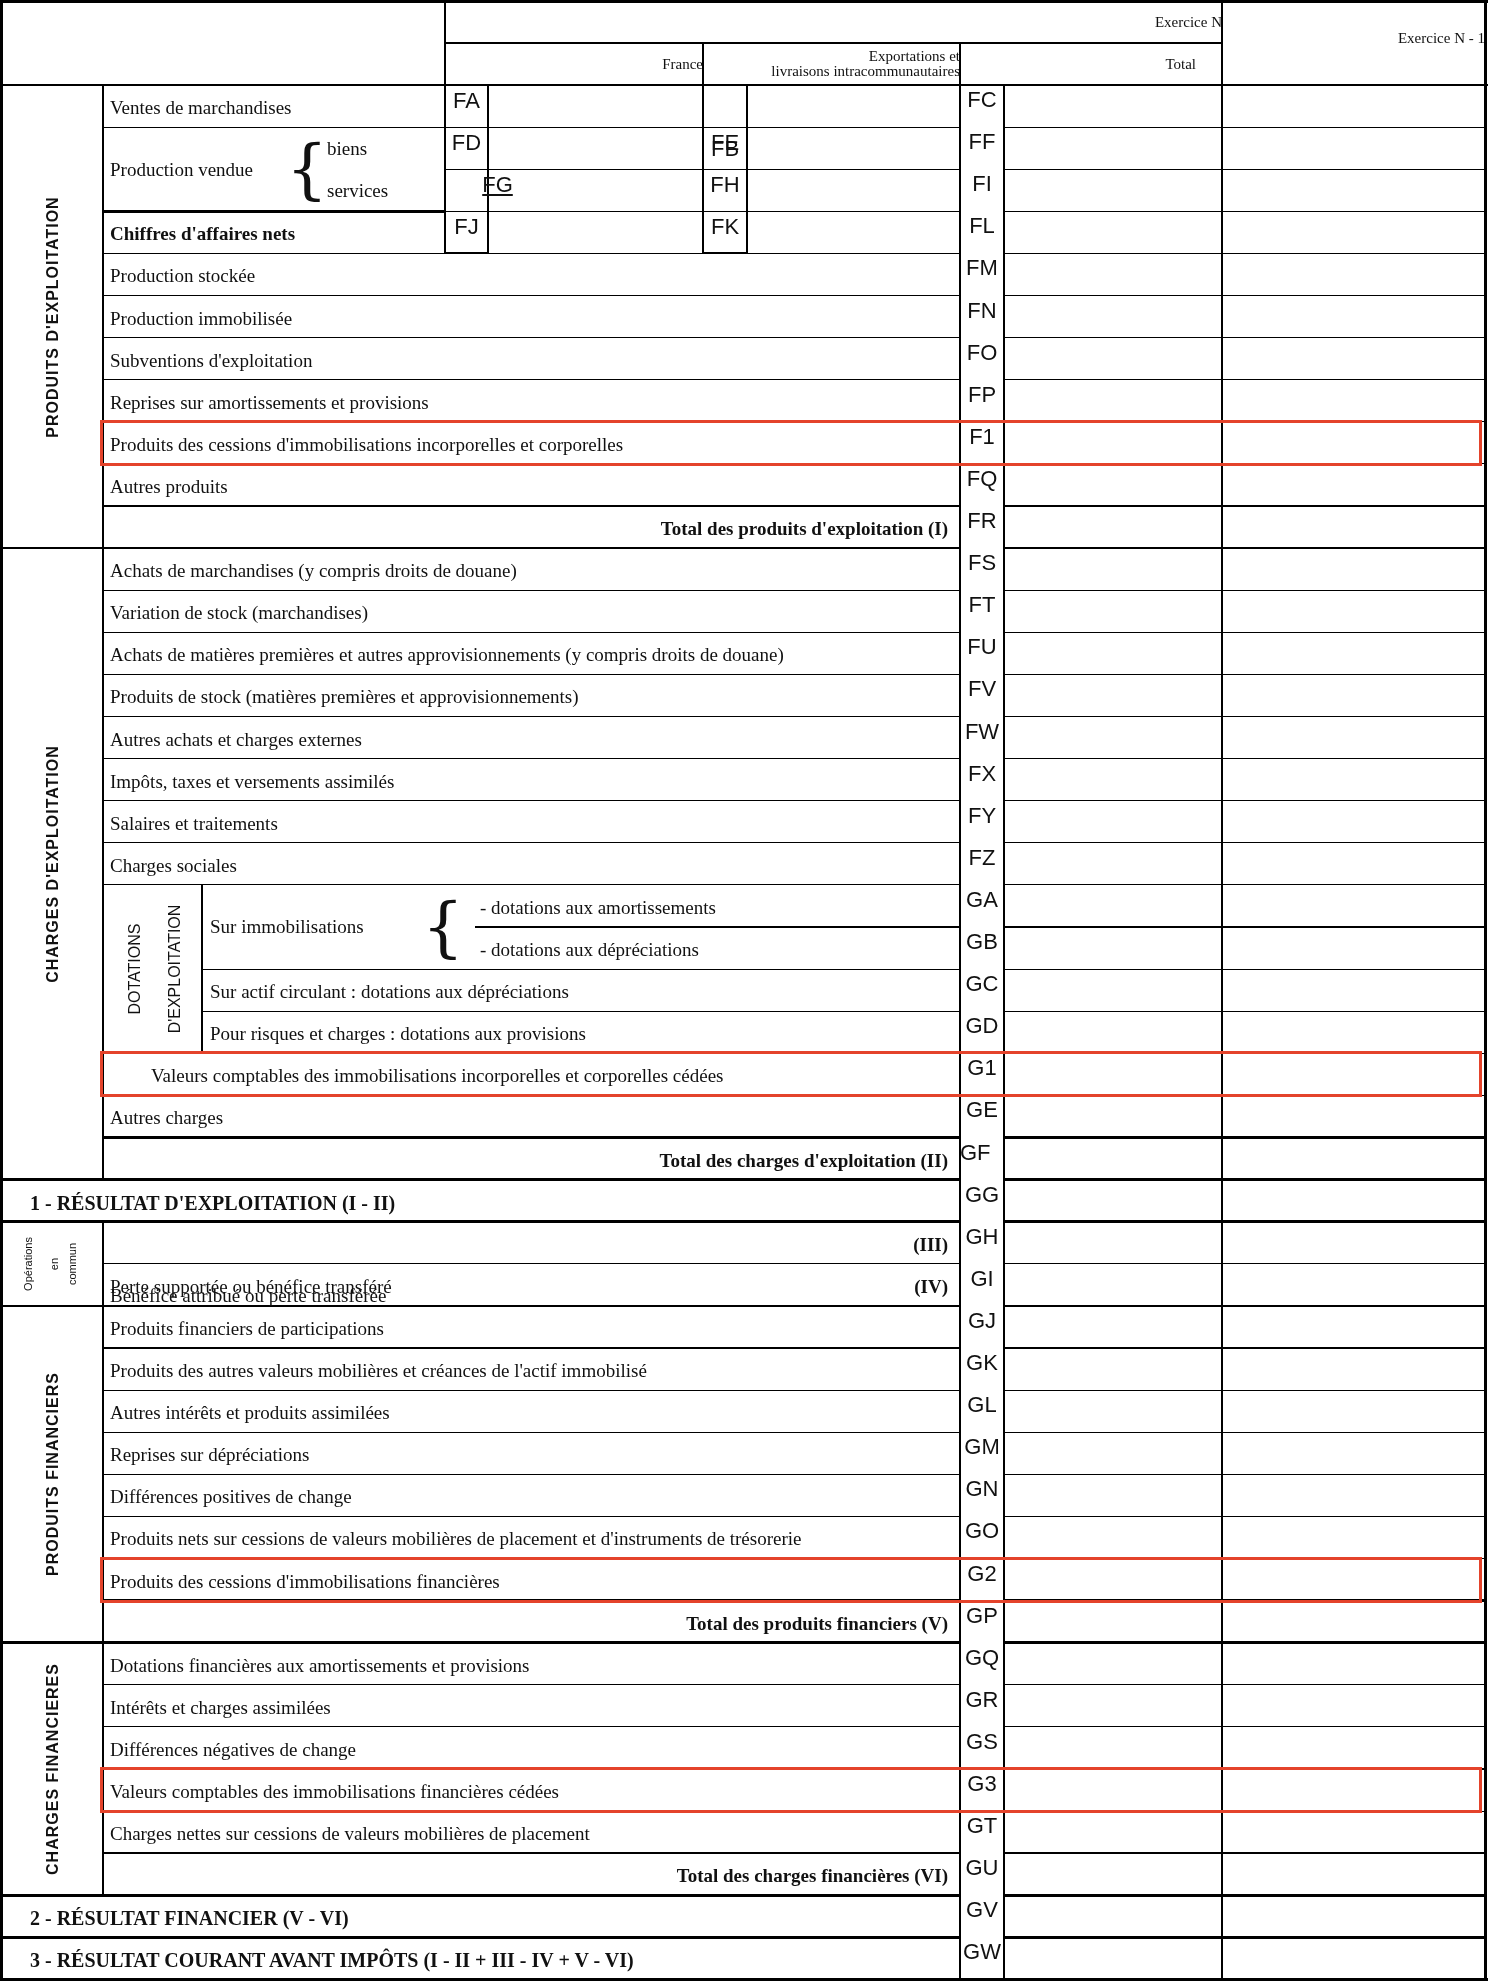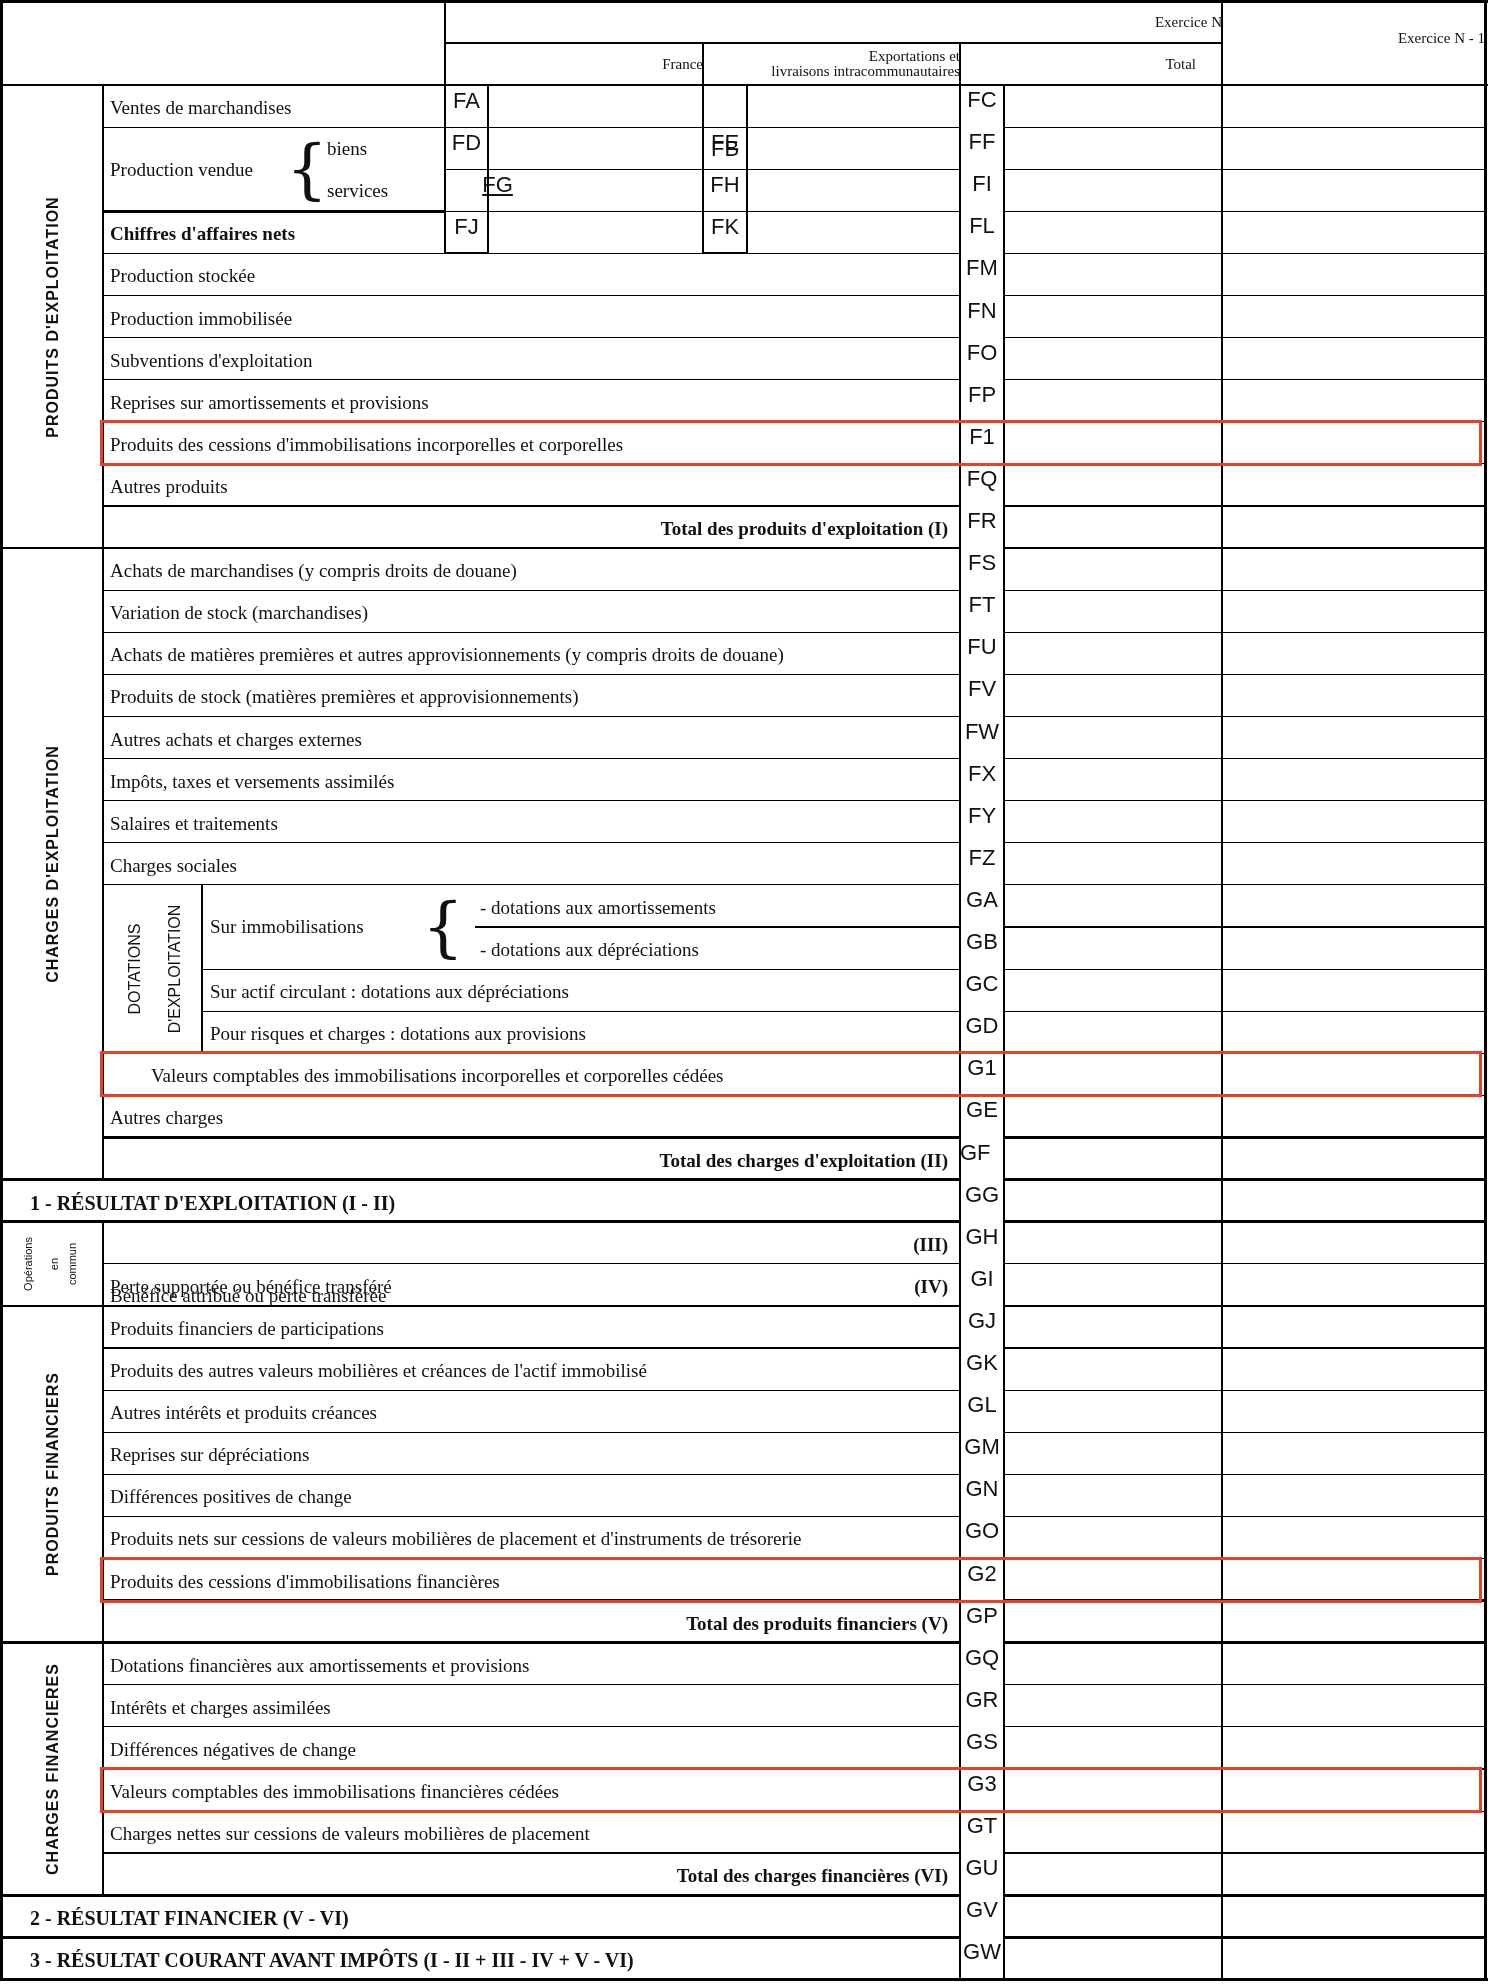--- a/index.html
+++ b/index.html
@@ -295,21 +295,21 @@
     <div class="cell" style="left: 1006px; top: 1306.9px; width: 215px; height: 40.1px;"></div>
     <div class="cell" style="left: 1223px; top: 1306.9px; width: 260px; height: 40.1px;"></div>
     <div class="txt" style="left: 110px; top: 1307.9px;">Produits financiers de participations</div>
     <div class="code" style="left: 960px; top: 1350px; width: 44px;">GK</div>
     <div class="cell" style="left: 1006px; top: 1349px; width: 215px; height: 40.1px;"></div>
     <div class="cell" style="left: 1223px; top: 1349px; width: 260px; height: 40.1px;"></div>
     <div class="txt" style="left: 110px; top: 1350px;">Produits des autres valeurs mobilières et créances de l'actif immobilisé</div>
     <div class="code" style="left: 960px; top: 1392.1px; width: 44px;">GL</div>
     <div class="cell" style="left: 1006px; top: 1391.1px; width: 215px; height: 40.1px;"></div>
     <div class="cell" style="left: 1223px; top: 1391.1px; width: 260px; height: 40.1px;"></div>
-    <div class="txt" style="left: 110px; top: 1392.1px;">Autres intérêts et produits créances</div>
+    <div class="txt" style="left: 110px; top: 1392.1px;">Autres intérêts et produits assimilées</div>
     <div class="code" style="left: 960px; top: 1434.2px; width: 44px;">GM</div>
     <div class="cell" style="left: 1006px; top: 1433.2px; width: 215px; height: 40.1px;"></div>
     <div class="cell" style="left: 1223px; top: 1433.2px; width: 260px; height: 40.1px;"></div>
     <div class="txt" style="left: 110px; top: 1434.2px;">Reprises sur dépréciations</div>
     <div class="code" style="left: 960px; top: 1476.3px; width: 44px;">GN</div>
     <div class="cell" style="left: 1006px; top: 1475.3px; width: 215px; height: 40.1px;"></div>
     <div class="cell" style="left: 1223px; top: 1475.3px; width: 260px; height: 40.1px;"></div>
     <div class="txt" style="left: 110px; top: 1476.3px;">Différences positives de change</div>
     <div class="code" style="left: 960px; top: 1518.4px; width: 44px;">GO</div>
     <div class="cell" style="left: 1006px; top: 1517.4px; width: 215px; height: 40.1px;"></div>

